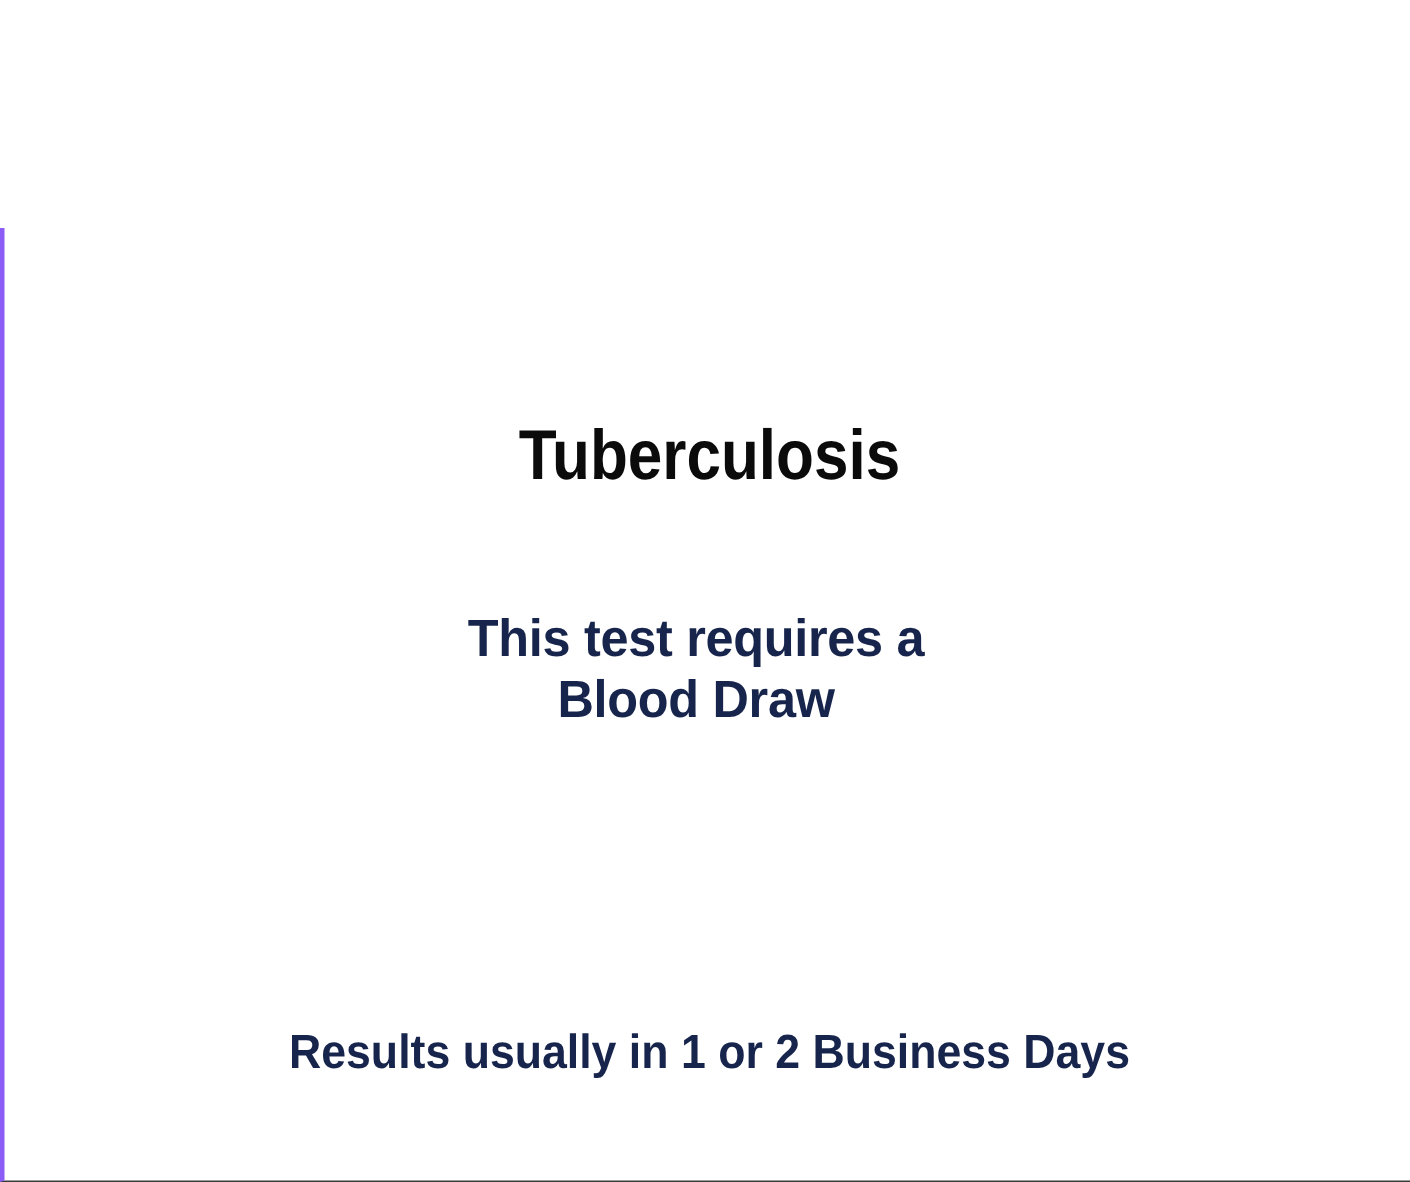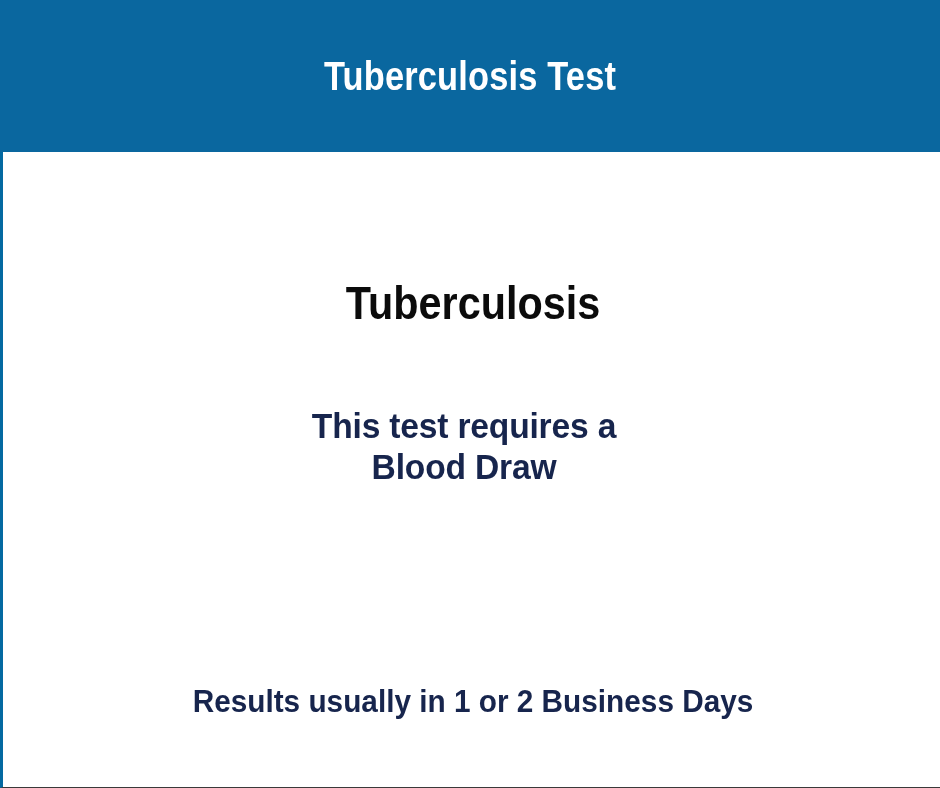--- a/index.html
+++ b/index.html
@@ -66,21 +66,21 @@
   }
 
   
   .card-body {
     position: absolute;
     left: 0;
     top: 152px;
     width: 940px;
     height: 636px;
     background: #ffffff;
-    border-left: 3px solid #0369a1;
+    border-left: 3px solid #8b5cf6;
     border-bottom: 1px solid #3a3a3a;
     box-sizing: border-box;
   }
 
   
   .test-name {
     position: absolute;
     left: 0;
     top: 126px;
     width: 940px;
@@ -131,23 +131,20 @@
     transform: scaleX(0.93);
     transform-origin: center top;
     white-space: nowrap;
   }
 </style>
 </head>
 <body>
 
 <div id="page">
 
-  <div class="header-band">
-    <div class="header-title">Tuberculosis Test</div>
-  </div>
 
   <div class="header-rule"></div>
 
   <div class="card-body">
 
     <div class="test-name">Tuberculosis</div>
 
     <div class="requirement">
       <span class="req-line">This test requires a</span>
       <span class="req-line">Blood Draw</span>

